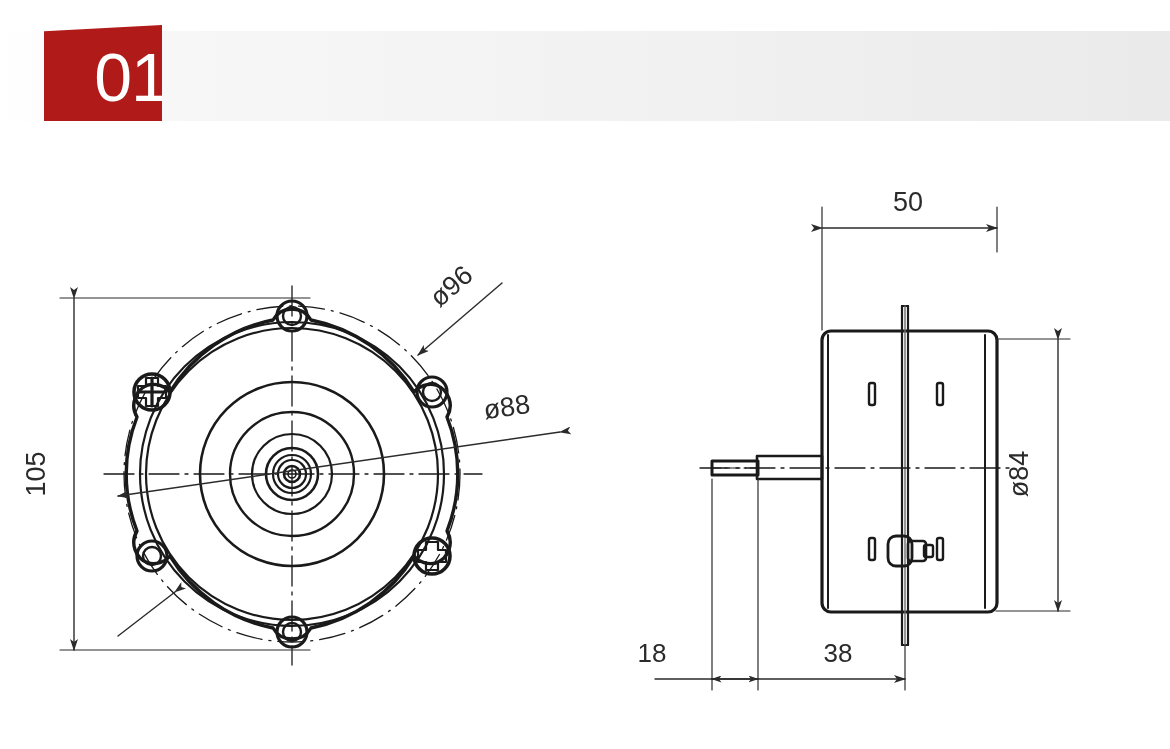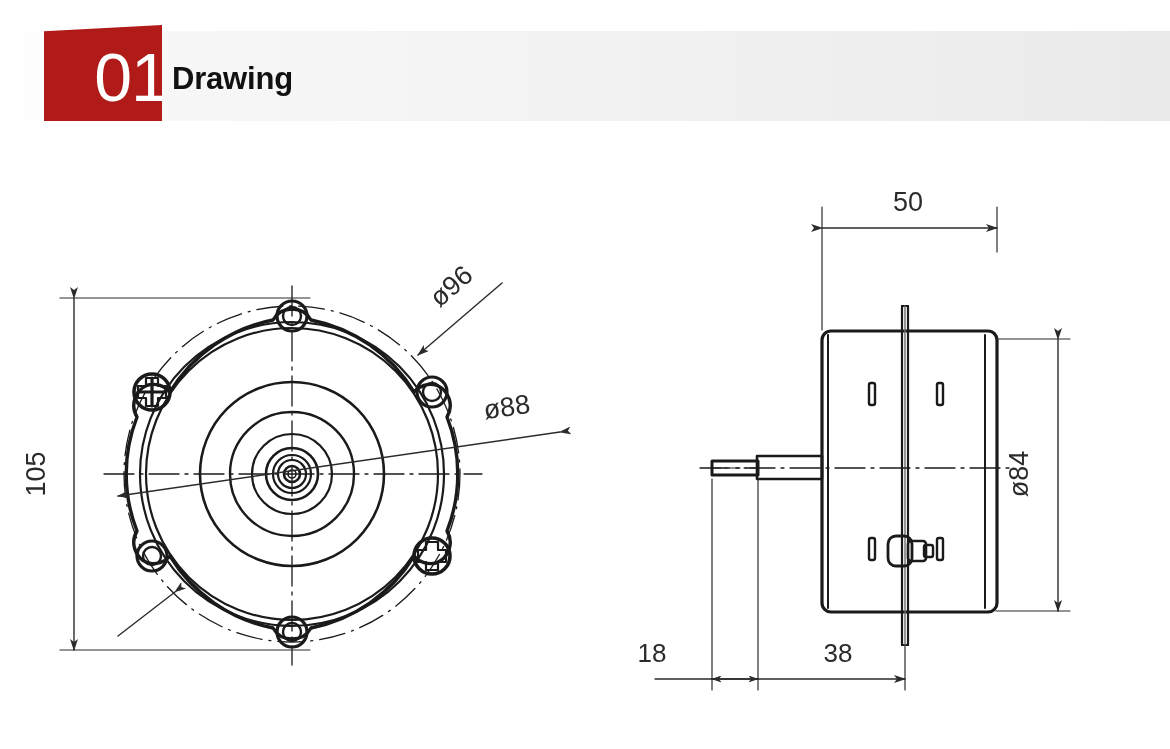--- a/index.html
+++ b/index.html
@@ -57,21 +57,20 @@
 <body>
 
 <div id="page">
 
   <div class="header-band"></div>
 
   <div class="badge">
     <div class="badge-num">01</div>
   </div>
 
-  <div class="header-title">Drawing</div>
 
   <div class="dwg">
   <svg width="1170" height="749" viewBox="0 0 1170 749" xmlns="http://www.w3.org/2000/svg">
 
     <defs>
       <marker id="ah" markerWidth="12" markerHeight="8" refX="11" refY="4" orient="auto" markerUnits="userSpaceOnUse">
         <path d="M0,0 L12,4 L0,8 L3,4 Z" fill="#2b2b2b"></path>
       </marker>
       <marker id="ahs" markerWidth="10" markerHeight="7" refX="9.5" refY="3.5" orient="auto" markerUnits="userSpaceOnUse">
         <path d="M0,0 L10,3.5 L0,7 L2.5,3.5 Z" fill="#2b2b2b"></path>

